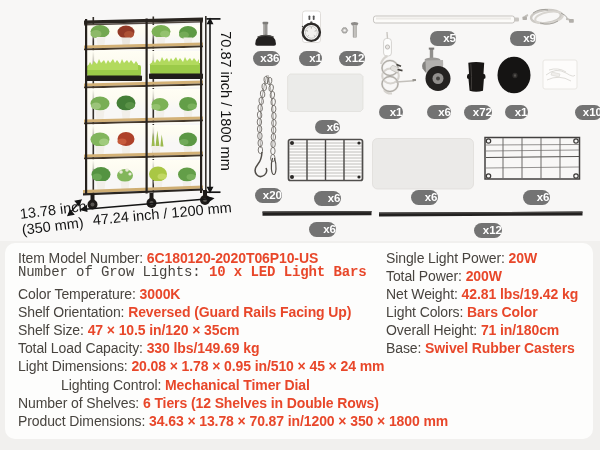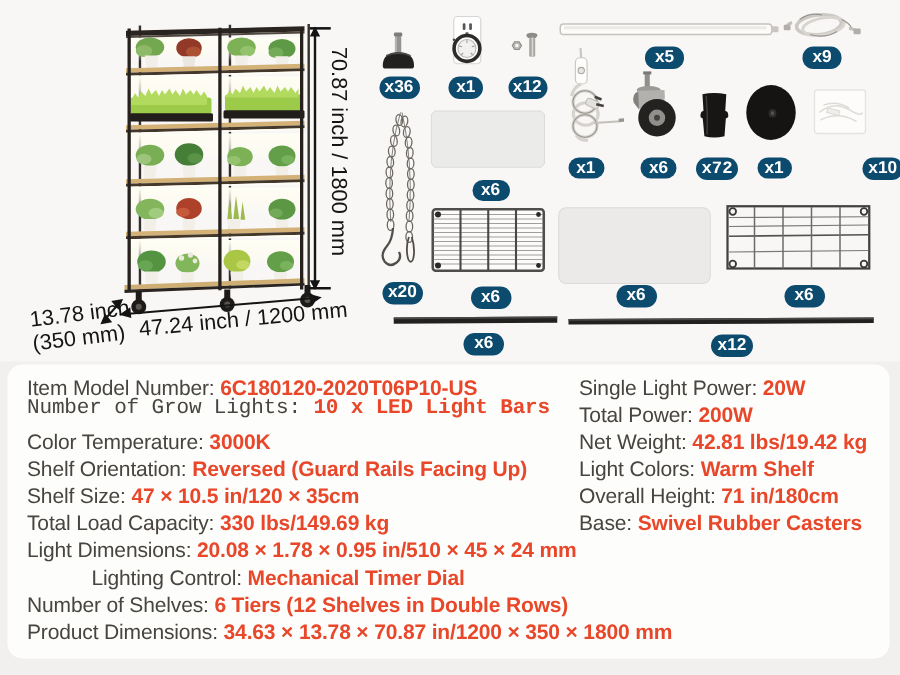--- a/index.html
+++ b/index.html
@@ -1,18 +1,18 @@
 <!DOCTYPE html>
 <html><head>
 <meta charset="utf-8">
 <style>
   html,body{margin:0;padding:0;}
   body{width:600px;height:450px;background:#f8f7f6;font-family:"Liberation Sans",sans-serif;overflow:hidden;position:relative;}
   .abs{position:absolute;}
-  .badge{position:absolute;background:#0c4a6e;color:#fff;font-weight:bold;font-size:11.5px;text-align:center;}
+  .badge{position:absolute;background:#737373;color:#fff;font-weight:bold;font-size:11.5px;text-align:right;}
   .panel{position:absolute;left:5px;top:243px;width:588px;height:196px;background:#fdfdfc;border-radius:10px;}
   .lbl{position:absolute;font-size:14px;color:#48443f;white-space:nowrap;letter-spacing:-0.1px;}
   .lbl b{color:#e8472a;font-weight:bold;font-size:14px;}
   .dim{position:absolute;color:#141414;font-size:14.5px;white-space:nowrap;}
 </style>
 </head>
 <body>
 <div class="abs" style="left:0;top:241px;width:600px;height:209px;background:#f1f0ee;"></div>
 <div class="panel"></div>
 
@@ -337,24 +337,24 @@
 
     <path d="M379 212.6 L582.5 211.6 L582.5 215.4 L379 216.4 Z" fill="#232120"></path>
     <path d="M379 212.6 L582.5 211.6 L582.5 212.8 L379 213.8 Z" fill="#4b4947"></path>
   </g>
 </svg>
 
 <div class="badge" style="left:252.5px;top:50.5px;width:27px;height:15.5px;line-height:15.5px;border-radius:7.75px;">x36</div>
 <div class="badge" style="left:299px;top:50.5px;width:23px;height:15.5px;line-height:15.5px;border-radius:7.75px;">x1</div>
 <div class="badge" style="left:338.5px;top:50.5px;width:26px;height:15.5px;line-height:15.5px;border-radius:7.75px;">x12</div>
 <div class="badge" style="left:430px;top:31px;width:26px;height:14.5px;line-height:14.5px;border-radius:7.25px;">x5</div>
-<div class="badge" style="left:535px;top:31px;width:26px;height:14.5px;line-height:14.5px;border-radius:7.25px;">x9</div>
+<div class="badge" style="left:510px;top:31px;width:26px;height:14.5px;line-height:14.5px;border-radius:7.25px;">x9</div>
 <div class="badge" style="left:378.5px;top:104.5px;width:24px;height:14.5px;line-height:14.5px;border-radius:7.25px;">x1</div>
 <div class="badge" style="left:427px;top:104.5px;width:24px;height:14.5px;line-height:14.5px;border-radius:7.25px;">x6</div>
-<div class="badge" style="left:464px;top:104.5px;width:28px;height:15px;line-height:15px;border-radius:7.5px;font-family:Liberation Mono, monospace;">x72</div>
+<div class="badge" style="left:464px;top:104.5px;width:28px;height:15px;line-height:15px;border-radius:7.5px;">x72</div>
 <div class="badge" style="left:504.5px;top:104.5px;width:23px;height:14.5px;line-height:14.5px;border-radius:7.25px;">x1</div>
 <div class="badge" style="left:547px;top:104.5px;width:27px;height:15px;line-height:15px;border-radius:7.5px;margin-left:28px;">x10</div>
 <div class="badge" style="left:314.5px;top:119.5px;width:25px;height:14.5px;line-height:14.5px;border-radius:7.25px;">x6</div>
 <div class="badge" style="left:254.5px;top:188px;width:27.5px;height:15px;line-height:15px;border-radius:7.5px;">x20</div>
 <div class="badge" style="left:313.5px;top:190.5px;width:27px;height:15.5px;line-height:15.5px;border-radius:7.75px;">x6</div>
 <div class="badge" style="left:410.5px;top:190px;width:27px;height:15px;line-height:15px;border-radius:7.5px;">x6</div>
 <div class="badge" style="left:522.5px;top:189.5px;width:27px;height:15.5px;line-height:15.5px;border-radius:7.75px;">x6</div>
 <div class="badge" style="left:309px;top:221.8px;width:27px;height:15px;line-height:15px;border-radius:7.5px;">x6</div>
 <div class="badge" style="left:474px;top:222.5px;width:28px;height:15px;line-height:15px;border-radius:7.5px;">x12</div>
 
@@ -365,19 +365,19 @@
 <div class="lbl" style="left:18px;top:322px;">Shelf Size:&nbsp;<b>47 × 10.5 in/120 × 35cm</b></div>
 <div class="lbl" style="left:18px;top:340px;">Total Load Capacity:&nbsp;<b>330 lbs/149.69 kg</b></div>
 <div class="lbl" style="left:18px;top:358px;">Light Dimensions:&nbsp;<b>20.08 × 1.78 × 0.95 in/510 × 45 × 24 mm</b></div>
 <div class="lbl" style="left:18px;top:377px;margin-left:43px;">Lighting Control:&nbsp;<b>Mechanical Timer Dial</b></div>
 <div class="lbl" style="left:18px;top:395px;">Number of Shelves:&nbsp;<b>6 Tiers (12 Shelves in Double Rows)</b></div>
 <div class="lbl" style="left:18px;top:413px;">Product Dimensions:&nbsp;<b>34.63 × 13.78 × 70.87 in/1200 × 350 × 1800 mm</b></div>
 
 <div class="lbl" style="left:386px;top:250px;">Single Light Power:&nbsp;<b>20W</b></div>
 <div class="lbl" style="left:386px;top:268px;">Total Power:&nbsp;<b>200W</b></div>
 <div class="lbl" style="left:386px;top:286px;">Net Weight:&nbsp;<b>42.81 lbs/19.42 kg</b></div>
-<div class="lbl" style="left:386px;top:304px;">Light Colors:&nbsp;<b>Warm Shelf</b></div>
+<div class="lbl" style="left:386px;top:304px;">Light Colors:&nbsp;<b>Bars Color</b></div>
 <div class="lbl" style="left:386px;top:322px;">Overall Height:&nbsp;<b>71 in/180cm</b></div>
 <div class="lbl" style="left:386px;top:340px;">Base:&nbsp;<b>Swivel Rubber Casters</b></div>
 
 <div class="dim" style="left:92px;top:212px;transform:rotate(-5.3deg);transform-origin:left top;">47.24 inch / 1200 mm</div>
 <div class="dim" style="left:19px;top:206px;transform:rotate(-7deg);transform-origin:left top;line-height:16px;">13.78 inch<br>(350 mm)</div>
 <div class="dim" style="left:208px;top:98px;transform:rotate(90deg);transform-origin:left top;width:160px;"> </div>
 
 </body></html>

